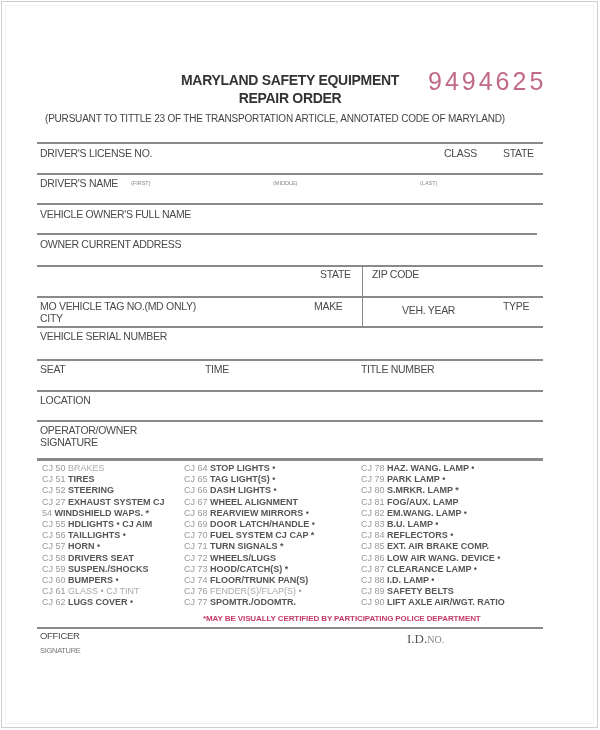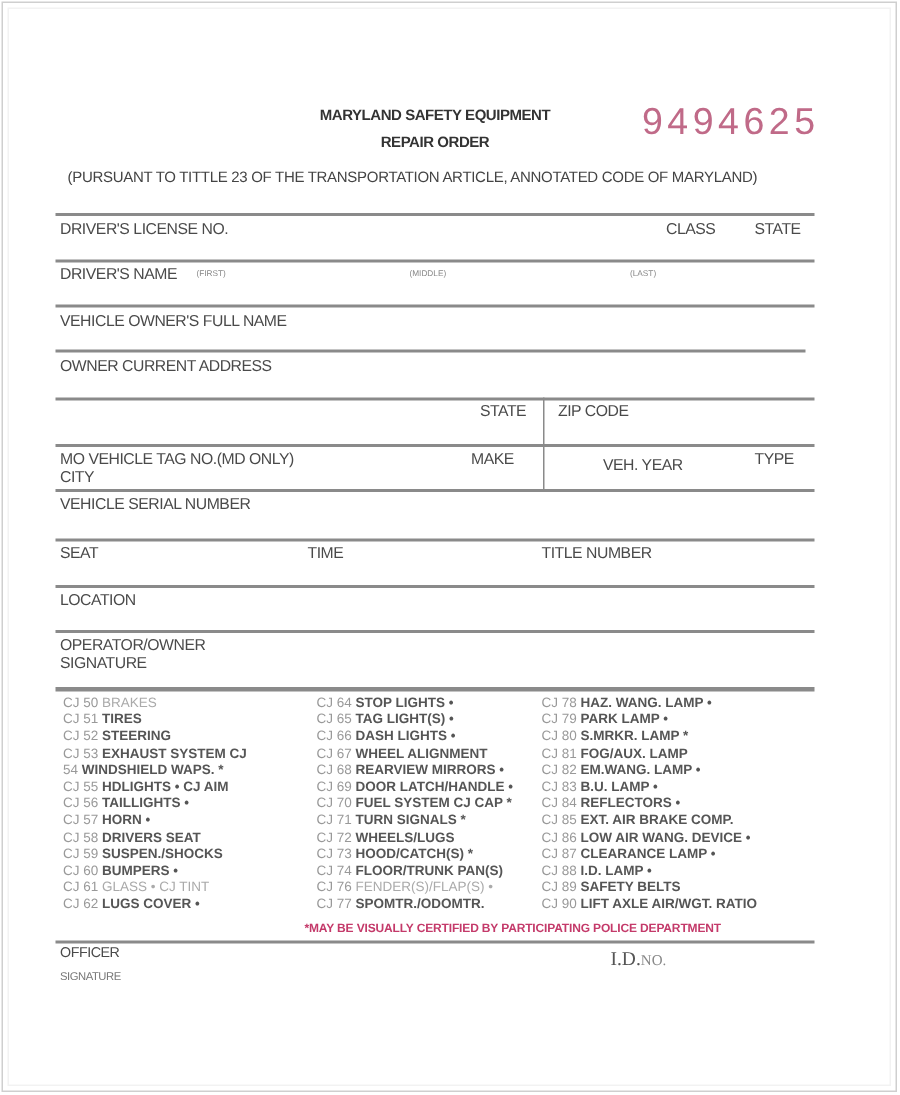--- a/index.html
+++ b/index.html
@@ -1,20 +1,20 @@
 <!DOCTYPE html>
 <html><head>
 <meta charset="utf-8">
 <style>
   html, body { margin:0; padding:0; background:#fff; }
   body { width:600px; height:730px; position:relative; overflow:hidden; font-family:"Liberation Sans", sans-serif; color:#3a3a3a; }
   .frame { position:absolute; left:1px; top:1px; width:597px; height:727px; border:1px solid #cfcfcf; box-sizing:border-box; }
   .frame2 { position:absolute; left:5px; top:5px; width:589px; height:719px; border:1px solid #f2f2f2; box-sizing:border-box; }
   .abs { position:absolute; white-space:nowrap; }
-  .title { font-weight:bold; font-size:10px; color:#333; letter-spacing:-0.3px; text-align:center; }
+  .title { font-weight:bold; font-size:14px; color:#333; letter-spacing:-0.3px; text-align:center; }
   .serial { font-size:25px; color:#c06a88; letter-spacing:3px; font-family:Liberation Sans, sans-serif; }
   .subtitle { font-size:10px; color:#444; letter-spacing:-0.2px; }
   .hr { position:absolute; height:2px; background:#8a8a8a; }
   .vr { position:absolute; width:1px; background:#8a8a8a; }
   .lbl { font-size:10.5px; color:#4a4a4a; letter-spacing:-0.3px; }
   .tiny { font-size:5.5px; color:#888; }
   .item { font-size:9px; color:#555; letter-spacing:0px; line-height:11.2px; }
   .item .code { color:#999; }
   .item .faint { color:#aaa; }
   .item .txt { font-weight:bold; color:#555; }
@@ -76,33 +76,33 @@
 <div class="hr" style="left:37px; top:420px; width:506px;"></div>
 <div class="abs lbl" style="left:40px; top:424px;">OPERATOR/OWNER</div>
 <div class="abs lbl" style="left:40px; top:436px;">SIGNATURE</div>
 
 <div class="hr" style="left:37px; top:458px; width:506px; height:3px;"></div>
 
 <div class="col" style="left:42px; top:463px;">
   <div class="item"><span class="code">CJ 50</span> <span class="faint">BRAKES</span></div>
   <div class="item"><span class="code">CJ 51</span> <span class="txt">TIRES</span></div>
   <div class="item"><span class="code">CJ 52</span> <span class="txt">STEERING</span></div>
-  <div class="item"><span class="code">CJ 53</span> <span class="txt">EXHAUST SYSTEM CJ</span></div>
+  <div class="item"><span class="code">CJ 27</span> <span class="txt">EXHAUST SYSTEM CJ</span></div>
   <div class="item"><span class="code">54</span> <span class="txt">WINDSHIELD WAPS. *</span></div>
   <div class="item"><span class="code">CJ 55</span> <span class="txt">HDLIGHTS • CJ AIM</span></div>
   <div class="item"><span class="code">CJ 56</span> <span class="txt">TAILLIGHTS •</span></div>
   <div class="item"><span class="code">CJ 57</span> <span class="txt">HORN •</span></div>
   <div class="item"><span class="code">CJ 58</span> <span class="txt">DRIVERS SEAT</span></div>
   <div class="item"><span class="code">CJ 59</span> <span class="txt">SUSPEN./SHOCKS</span></div>
   <div class="item"><span class="code">CJ 60</span> <span class="txt">BUMPERS •</span></div>
   <div class="item"><span class="code">CJ 61</span> <span class="faint">GLASS •    CJ TINT</span></div>
   <div class="item"><span class="code">CJ 62</span> <span class="txt">LUGS COVER •</span></div>
 </div>
 
-<div class="col" style="left:211px; top:463px;">
+<div class="col" style="left:184px; top:463px;">
   <div class="item"><span class="code">CJ 64</span> <span class="txt">STOP LIGHTS •</span></div>
   <div class="item"><span class="code">CJ 65</span> <span class="txt">TAG LIGHT(S) •</span></div>
   <div class="item"><span class="code">CJ 66</span> <span class="txt">DASH LIGHTS •</span></div>
   <div class="item"><span class="code">CJ 67</span> <span class="txt">WHEEL ALIGNMENT</span></div>
   <div class="item"><span class="code">CJ 68</span> <span class="txt">REARVIEW MIRRORS •</span></div>
   <div class="item"><span class="code">CJ 69</span> <span class="txt">DOOR LATCH/HANDLE •</span></div>
   <div class="item"><span class="code">CJ 70</span> <span class="txt">FUEL SYSTEM     CJ CAP *</span></div>
   <div class="item"><span class="code">CJ 71</span> <span class="txt">TURN SIGNALS *</span></div>
   <div class="item"><span class="code">CJ 72</span> <span class="txt">WHEELS/LUGS</span></div>
   <div class="item"><span class="code">CJ 73</span> <span class="txt">HOOD/CATCH(S) *</span></div>

